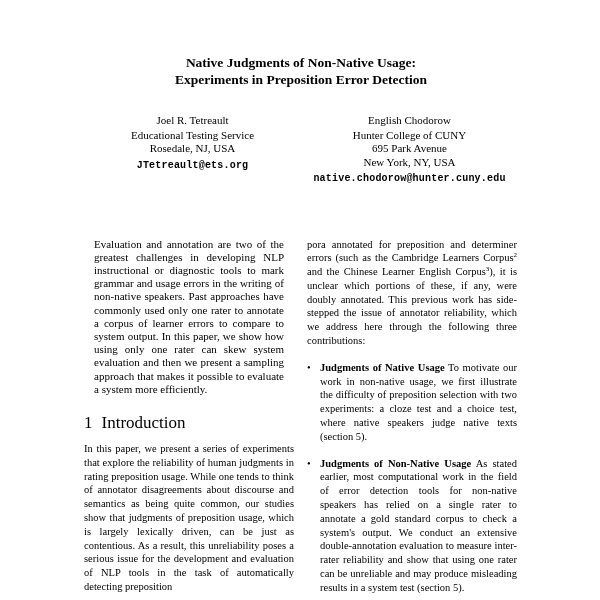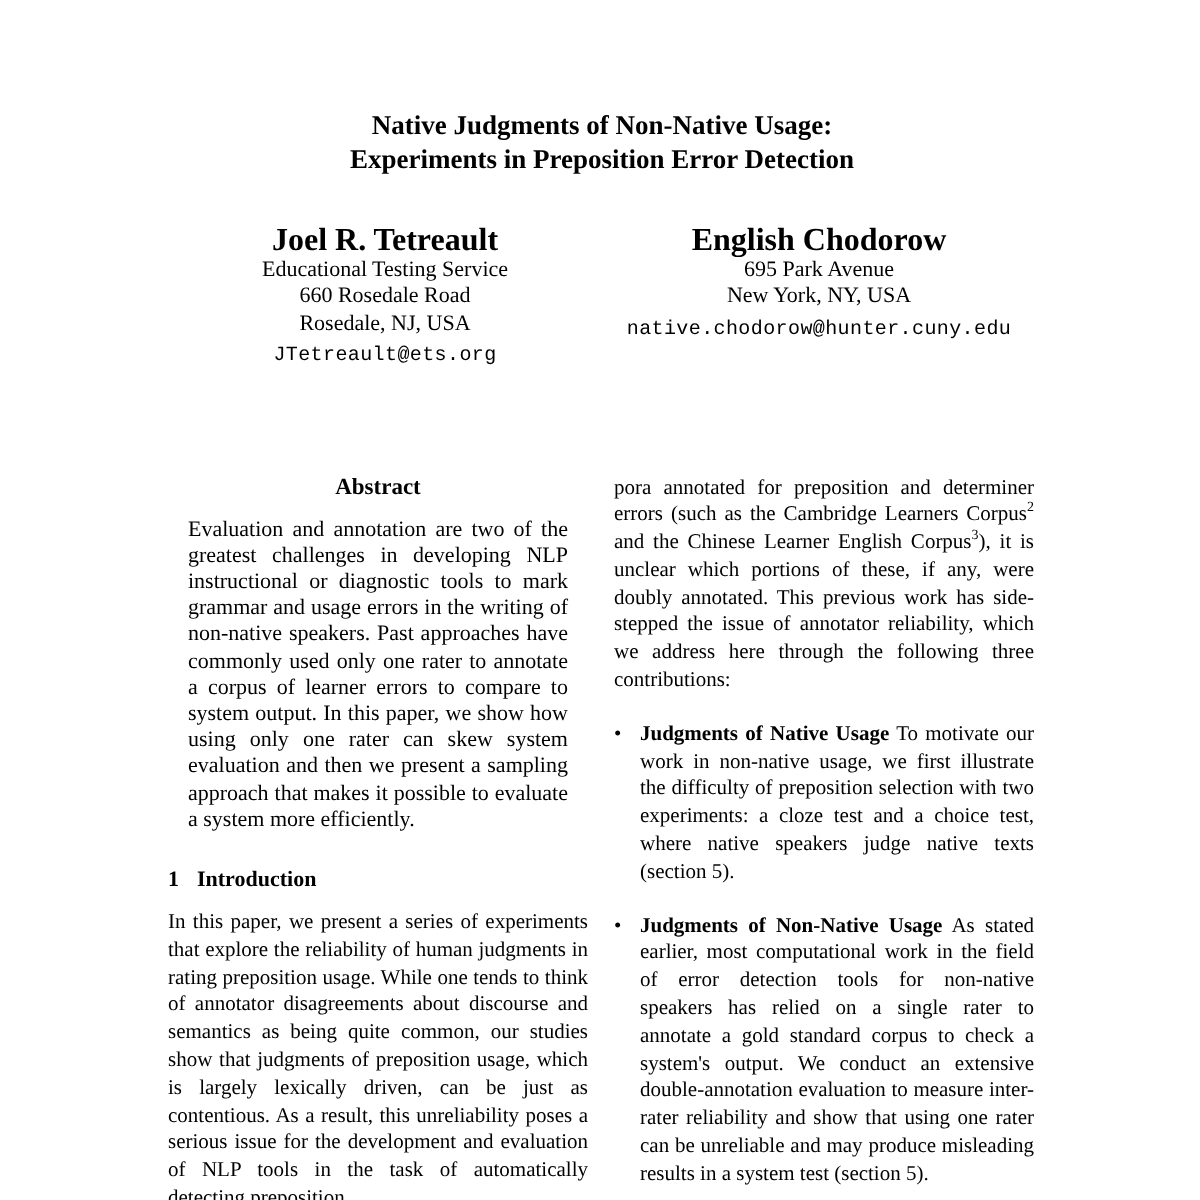--- a/index.html
+++ b/index.html
@@ -9,30 +9,30 @@
     font-family:"Liberation Serif", serif;
     overflow:hidden;
     padding:54px 82px 0 84px;
   }
   .title {
     text-align:center; font-size:13.5px; font-weight:bold; line-height:17px;
     margin-bottom:26px;
   }
   .authors { display:flex; margin-bottom:52px; }
   .author { width:50%; text-align:center; font-size:11px; line-height:13.5px; }
-  .author-name { font-weight:bold; font-size:16px; margin-bottom:1px; }
+  .author-name { font-weight:normal; font-size:11px; margin-bottom:1px; }
   .author-email {
     font-family:"Liberation Mono", monospace; font-size:10px;
-    margin-top:3px; letter-spacing:0.2px; white-space:nowrap;
+    margin-top:3px; letter-spacing:0.2px; white-space:nowrap;font-weight:bold;
   }
   .columns { display:flex; gap:13px; }
   .col { width:210px; }
   .abstract-heading { text-align:center; font-size:11.5px; font-weight:bold; margin-bottom:9px; }
   .abstract-text { font-size:11px; line-height:13.2px; text-align:justify; padding:0 10px; }
-  .section-heading { font-size:11px; font-weight:bold; margin:17px 0 9px 0; }
+  .section-heading { font-size:17px; font-weight:normal; margin:17px 0 9px 0; }
   .section-num { display:inline-block; margin-right:9px; }
   p.body { font-size:10.5px; line-height:13.8px; text-align:justify; }
   .bullets { list-style:none; margin-top:13px; }
   .bullets li {
     position:relative; padding-left:13px; margin-bottom:13px;
     font-size:10.5px; line-height:13.8px; text-align:justify;
   }
   .bullet-marker { position:absolute; left:0; top:0; }
   .bullet-label { font-weight:bold; }
   sup.fnref { font-size:7px; vertical-align:super; line-height:0; }
@@ -41,36 +41,35 @@
 <body>
 
 <div class="page">
 
   <h1 class="title"><span>Native Judgments of Non-Native Usage:</span><br><span>Experiments in Preposition Error Detection</span></h1>
 
   <div class="authors">
     <div class="author">
       <div class="author-name">Joel R. Tetreault</div>
       <div>Educational Testing Service</div>
-      <div>660 Rosedale Road</div>
       <div>Rosedale, NJ, USA</div>
       <div class="author-email">JTetreault@ets.org</div>
     </div>
     <div class="author">
       <div class="author-name">English Chodorow</div>
+      <div>Hunter College of CUNY</div>
       <div>695 Park Avenue</div>
       <div>New York, NY, USA</div>
       <div class="author-email">native.chodorow@hunter.cuny.edu</div>
     </div>
   </div>
 
   <div class="columns">
 
     <div class="col">
-      <h2 class="abstract-heading">Abstract</h2>
       <p class="abstract-text">Evaluation and annotation are two of the greatest challenges in developing NLP instructional or diagnostic tools to mark grammar and usage errors in the writing of non-native speakers. Past approaches have commonly used only one rater to annotate a corpus of learner errors to compare to system output. In this paper, we show how using only one rater can skew system evaluation and then we present a sampling approach that makes it possible to evaluate a system more efficiently.</p>
       <h2 class="section-heading"><span class="section-num">1</span><span>Introduction</span></h2>
       <p class="body">In this paper, we present a series of experiments that explore the reliability of human judgments in rating preposition usage. While one tends to think of annotator disagreements about discourse and semantics as being quite common, our studies show that judgments of preposition usage, which is largely lexically driven, can be just as contentious. As a result, this unreliability poses a serious issue for the development and evaluation of NLP tools in the task of automatically detecting preposition</p>
     </div>
 
     <div class="col">
       <p class="body"><span>pora annotated for preposition and determiner errors (such as the Cambridge Learners Corpus</span><sup class="fnref">2</sup><span> and the Chinese Learner English Corpus</span><sup class="fnref">3</sup><span>), it is unclear which portions of these, if any, were doubly annotated. This previous work has side-stepped the issue of annotator reliability, which we address here through the following three contributions:</span></p>
 
       <ul class="bullets">
         <li><span class="bullet-marker">•</span><span class="bullet-label">Judgments of Native Usage</span><span> To motivate our work in non-native usage, we first illustrate the difficulty of preposition selection with two experiments: a cloze test and a choice test, where native speakers judge native texts (section 5).</span></li>

